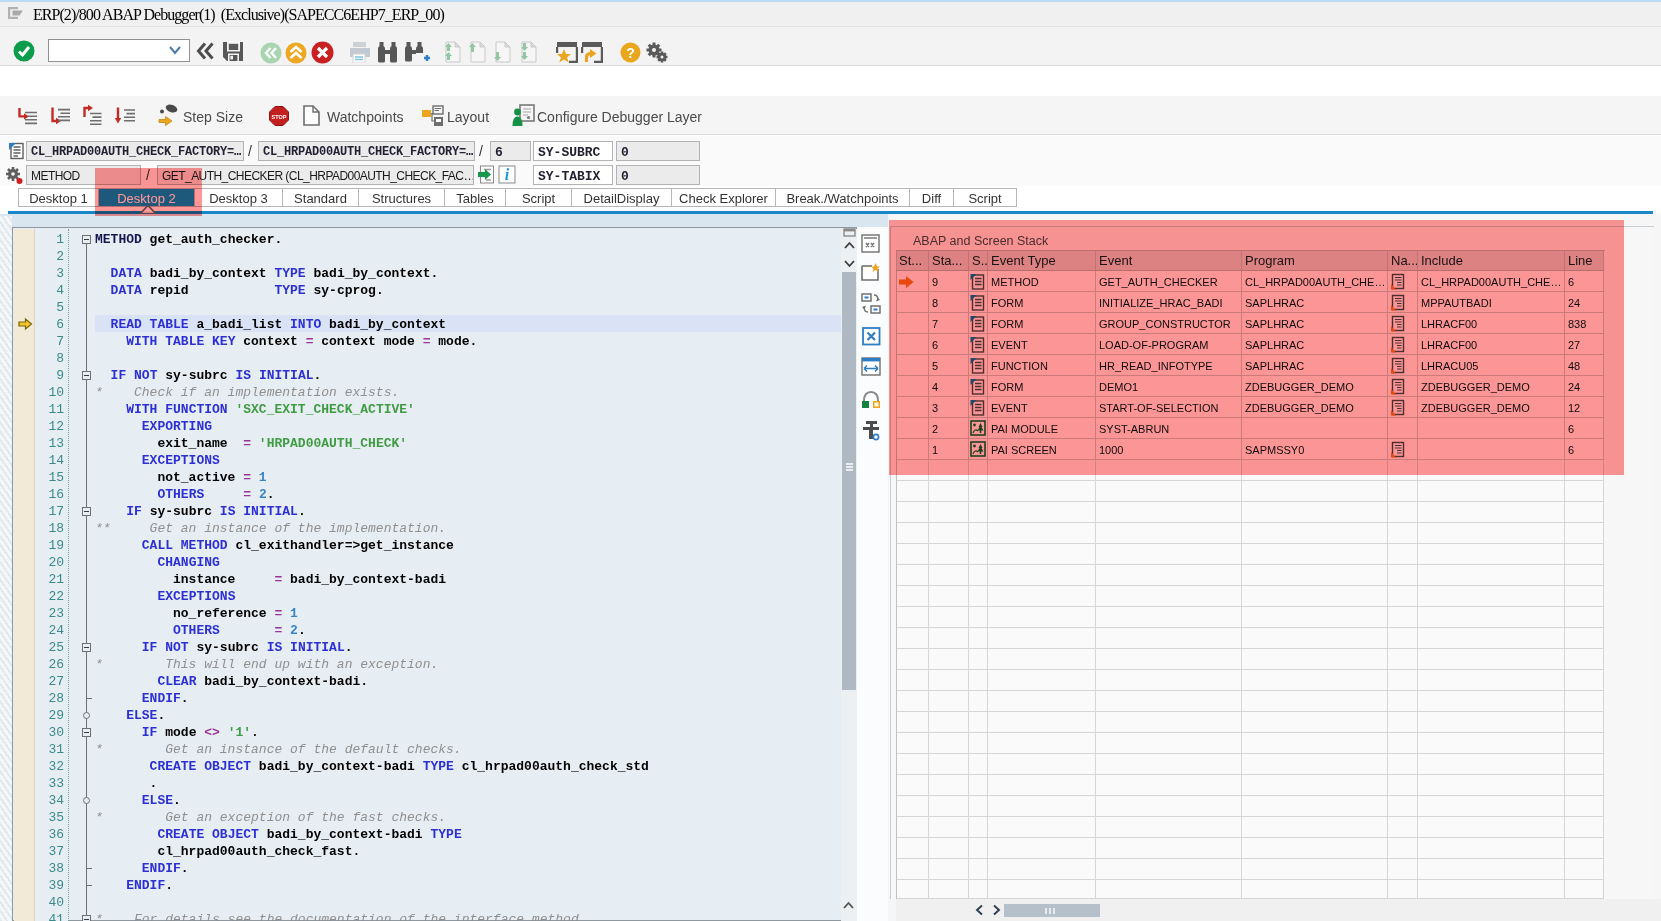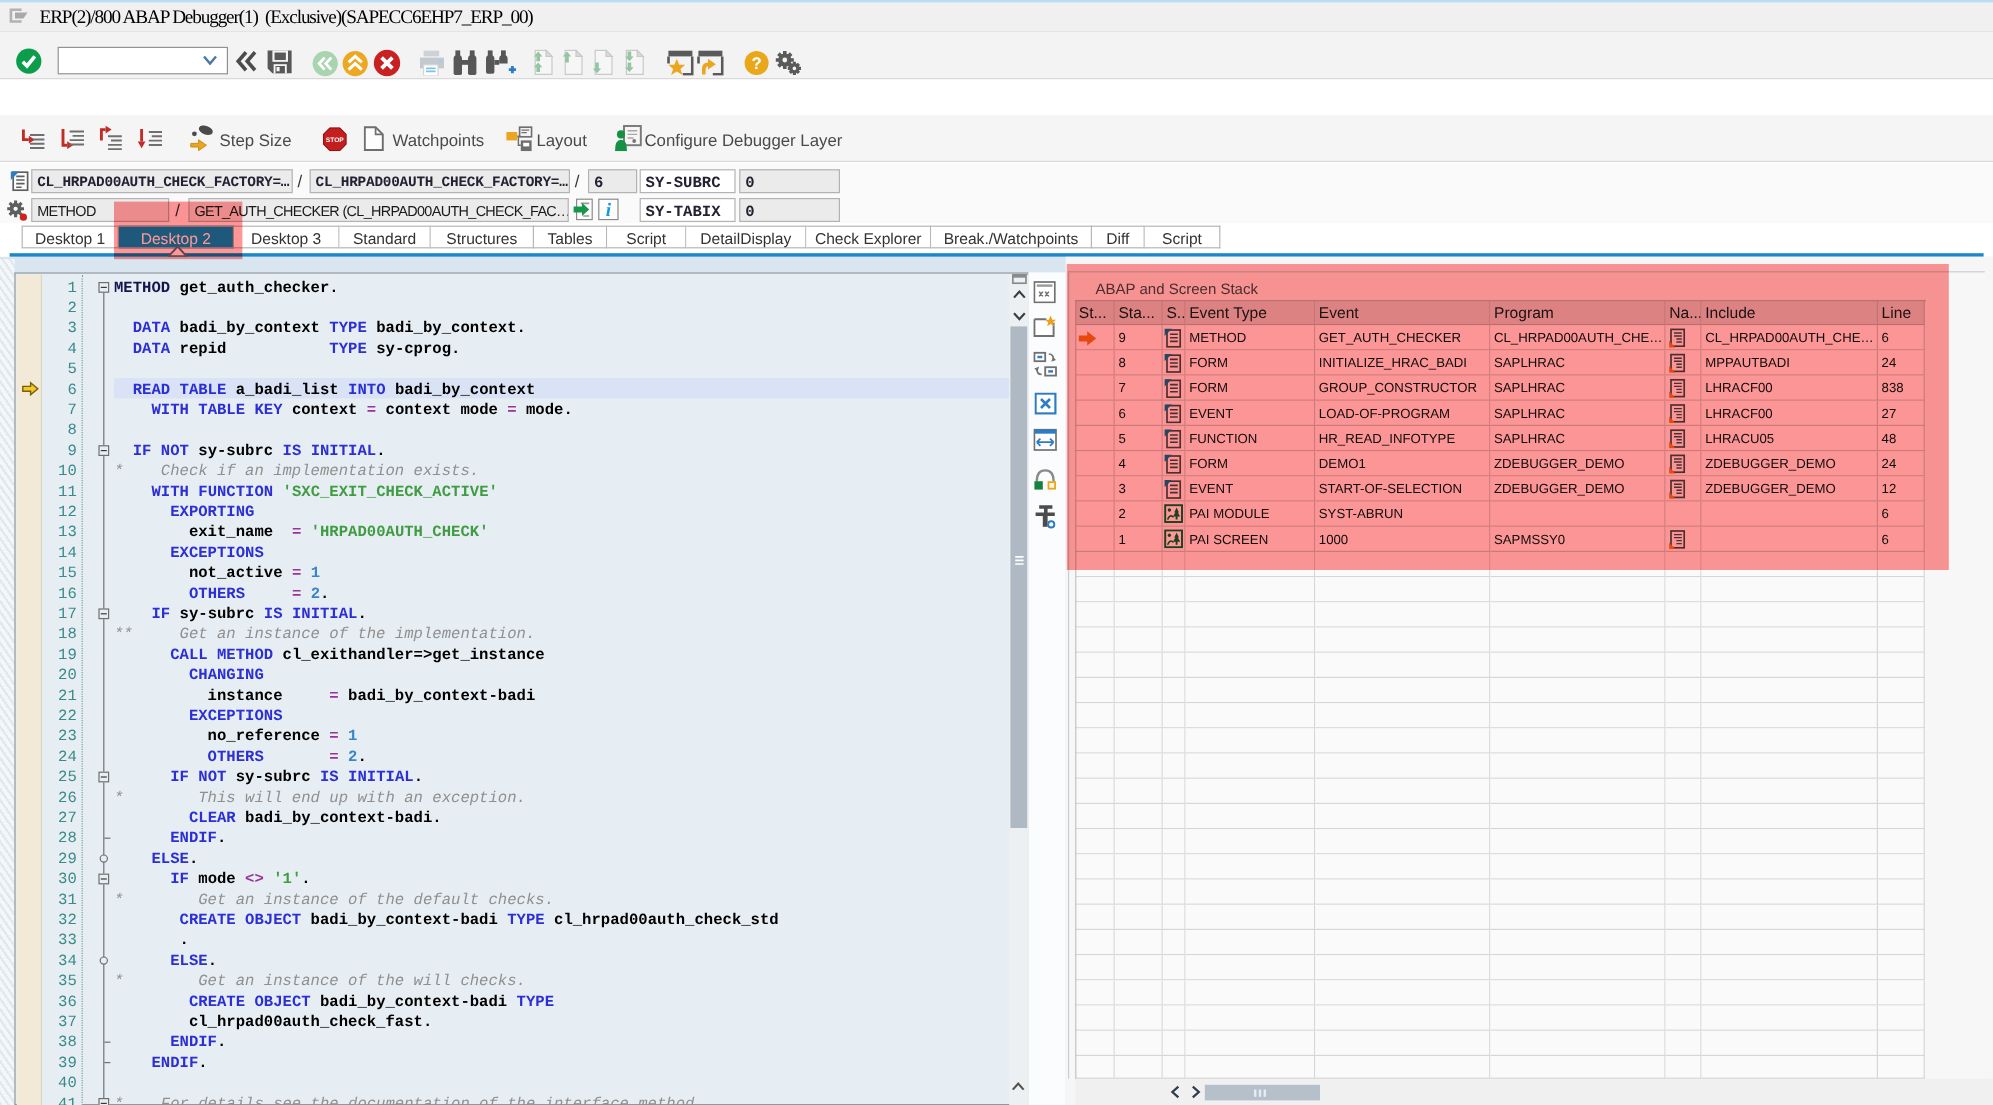--- a/index.html
+++ b/index.html
@@ -213,21 +213,21 @@
       <span class="k">IF</span> <span class="k">NOT</span> sy-subrc <span class="k">IS</span> <span class="k">INITIAL</span>.
 <span class="c">*        This will end up with an exception.</span>
         <span class="k">CLEAR</span> badi_by_context-badi.
       <span class="k">ENDIF</span>.
     <span class="k">ELSE</span>.
       <span class="k">IF</span> mode <span class="o">&lt;&gt;</span> <span class="s">'1'</span>.
 <span class="c">*        Get an instance of the default checks.</span>
        <span class="k">CREATE OBJECT</span> badi_by_context-badi <span class="k">TYPE</span> cl_hrpad00auth_check_std
        .
       <span class="k">ELSE</span>.
-<span class="c">*        Get an instance of the will checks.</span>
+<span class="c">*        Get an exception of the fast checks.</span>
         <span class="k">CREATE OBJECT</span> badi_by_context-badi <span class="k">TYPE</span>
         cl_hrpad00auth_check_fast.
       <span class="k">ENDIF</span>.
     <span class="k">ENDIF</span>.
 
 <span class="c">*    For details see the documentation of the interface method</span></div>
 
   <div class="abs" id="vsb"></div>
   <div class="abs" id="vthumb"></div>
   <div class="abs" id="iconstrip"></div>

